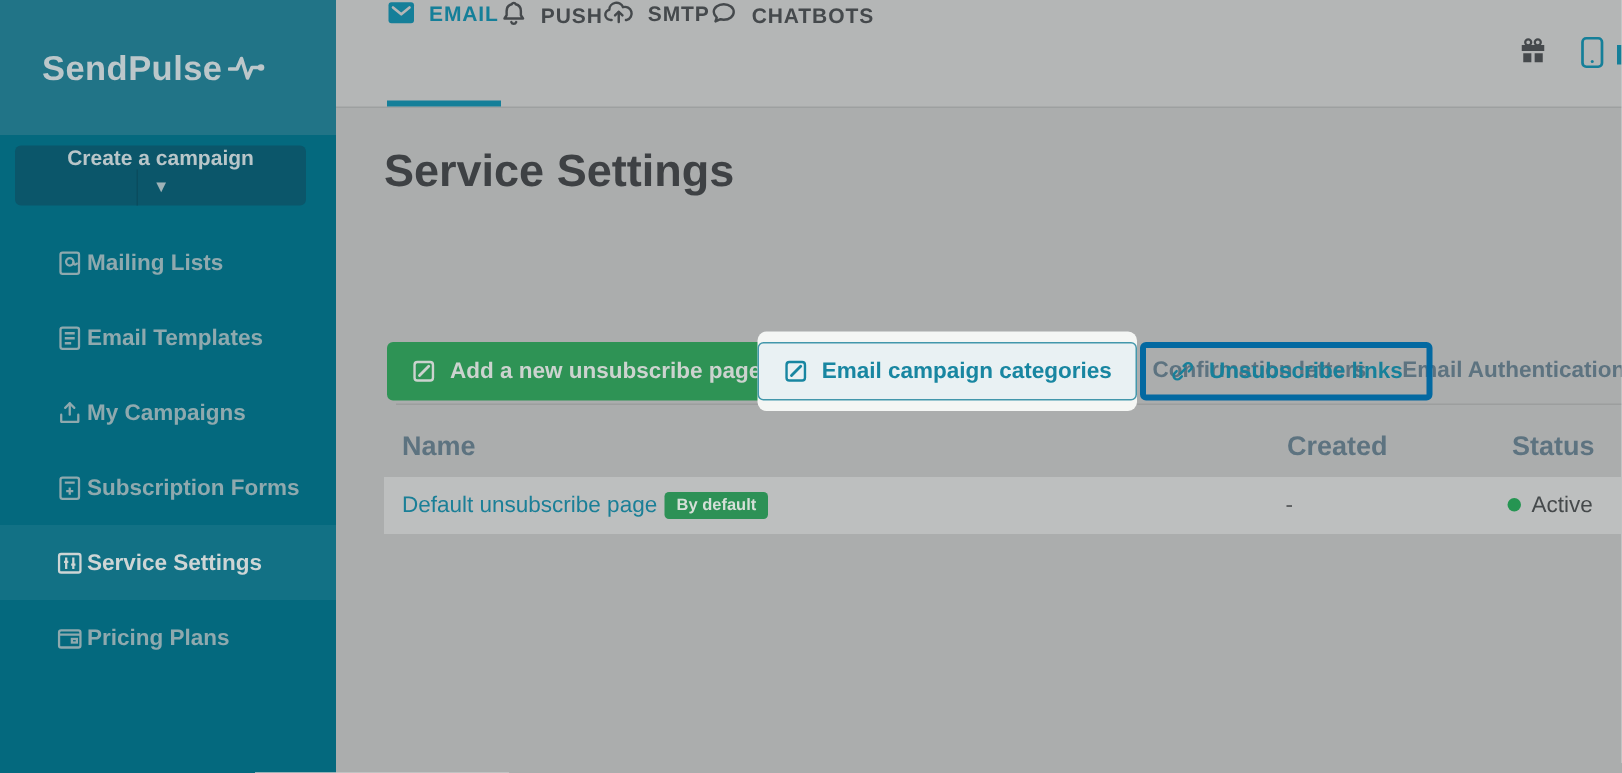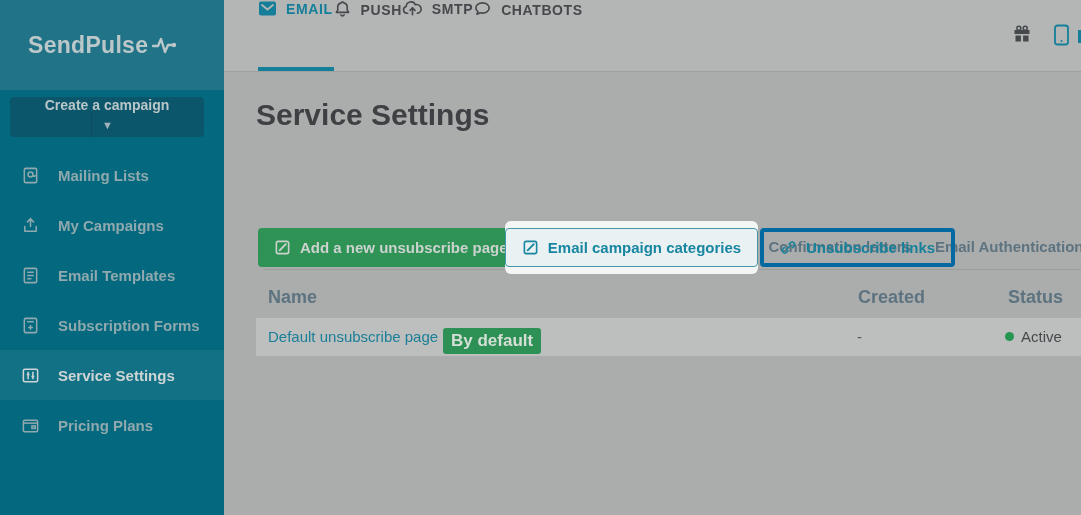--- a/index.html
+++ b/index.html
@@ -11,21 +11,21 @@
   .sidebar { position:absolute; left:0; top:0; width:224px; height:515px; background:#04697e; }
   .logo-band { position:absolute; left:0; top:0; width:224px; height:90px; background:#217487;
                display:flex; align-items:center; padding-left:28px; }
   .logo { display:flex; align-items:center; gap:4px; color:#bcc7ca; font-size:23px; font-weight:bold; letter-spacing:.3px; }
   .create-btn { position:absolute; left:10px; top:97px; width:194px; height:40px; background:#0b566a;
                 border-radius:4px; display:flex; align-items:center; color:#b9c6c9; font-size:14px; font-weight:bold; cursor:pointer;flex-direction:column; }
   .create-btn .main-part { flex:1; text-align:center; }
   .create-btn .caret-part { width:32px; height:100%; border-left:1px solid #0a4c5e;
                 display:flex; align-items:center; justify-content:center; font-size:11px; color:#9fb3b8; }
   .side-menu { position:absolute; left:0; top:150px; width:224px; }
-  .side-item { height:50px; display:flex; align-items:center; gap:18px; padding-left:20px;
+  .side-item { height:50px; display:flex; align-items:center; gap:2px; padding-left:36px;
                color:#8fa9ae; font-size:15px; font-weight:bold; cursor:pointer; }
   .side-item .icn { width:20px; height:20px; display:flex; align-items:center; justify-content:center; }
   .side-item.active { background:#127185; color:#ced5d5; }
 
   
   .topnav { position:absolute; left:224px; top:0; width:857px; height:72px; background:#b4b6b6;
             border-bottom:1px solid #9da0a0; }
   .nav-items { position:absolute; left:34px; top:0; height:76px; display:flex; align-items:flex-start; }
   .nav-item { display:flex; align-items:center; gap:9px; font-size:14px; font-weight:bold;
               letter-spacing:.6px; color:#45494c; cursor:pointer; }
@@ -55,21 +55,21 @@
   .btn-links { position:absolute; left:536px; top:156px; background:transparent; border:4px solid #0369a1; color:#17809a; }
 
   .tbl-header { position:absolute; left:32px; right:0; top:215px; height:30px; }
   .tbl-header span { position:absolute; font-size:18px; font-weight:bold; color:#5d7380; }
   .col-name { left:12px; }
   .col-created { left:602px; }
   .col-status { left:752px; }
   .tbl-row { position:absolute; left:32px; right:0; top:246px; height:38px; background:#bdbfbf; }
   .row-link { position:absolute; left:12px; top:10px; font-size:15px; color:#1a7f97; cursor:pointer; }
   .row-badge { position:absolute; left:187px; top:10px; background:#2d9156; color:#d5dfd7;
-               font-size:17px; font-weight:bold; padding:3px 8px; border-radius:3px; }
+               font-size:11px; font-weight:bold; padding:3px 8px; border-radius:3px; }
   .row-created { position:absolute; left:601px; top:10px; font-size:15px; color:#55585a; }
   .row-status { position:absolute; left:749px; top:10px; display:flex; align-items:center; gap:7px;
                 font-size:15px; color:#45494b; }
   .status-dot { width:9px; height:9px; border-radius:50%; background:#259552; }
 
   svg { display:block; }
 </style>
 </head>
 <body>
 
@@ -101,36 +101,36 @@
           <svg width="19" height="19" viewBox="0 0 20 20" fill="none" stroke="currentColor" stroke-width="1.6">
             <rect x="3.5" y="2.5" width="13" height="15" rx="1.5"></rect>
               <circle cx="10" cy="9" r="2.6"></circle>
               <path d="M12.6 9v1.2a1.4 1.4 0 0 0 2.6-.6"></path>
           </svg>
         </span>
         <span>Mailing Lists</span>
       </div>
       <div class="side-item">
         <span class="icn">
+          <svg width="19" height="19" viewBox="0 0 20 20" fill="none" stroke="currentColor" stroke-width="1.6">
+            <rect x="3.5" y="2.5" width="13" height="15" rx="1.5"></rect>
+              <path d="M6.5 6.5h7M6.5 10h7M6.5 13.5h4.5"></path>
+          </svg>
+        </span>
+        <span>Email Templates</span>
+      </div>
+      <div class="side-item">
+        <span class="icn">
           <svg width="19" height="19" viewBox="0 0 20 20" fill="none" stroke="currentColor" stroke-width="1.6" stroke-linecap="round" stroke-linejoin="round">
             <path d="M4 11v5h12v-5"></path>
               <path d="M10 3v8"></path>
               <path d="M6.8 6.2 10 3l3.2 3.2"></path>
           </svg>
         </span>
         <span>My Campaigns</span>
-      </div>
-      <div class="side-item">
-        <span class="icn">
-          <svg width="19" height="19" viewBox="0 0 20 20" fill="none" stroke="currentColor" stroke-width="1.6">
-            <rect x="3.5" y="2.5" width="13" height="15" rx="1.5"></rect>
-              <path d="M6.5 6.5h7M6.5 10h7M6.5 13.5h4.5"></path>
-          </svg>
-        </span>
-        <span>Email Templates</span>
       </div>
       <div class="side-item">
         <span class="icn">
           <svg width="19" height="19" viewBox="0 0 20 20" fill="none" stroke="currentColor" stroke-width="1.6">
             <rect x="3.5" y="2.5" width="13" height="15" rx="1.5"></rect>
               <path d="M6.5 6h7"></path>
               <path d="M10 9.5v5M7.5 12h5"></path>
           </svg>
         </span>
         <span>Subscription Forms</span>

